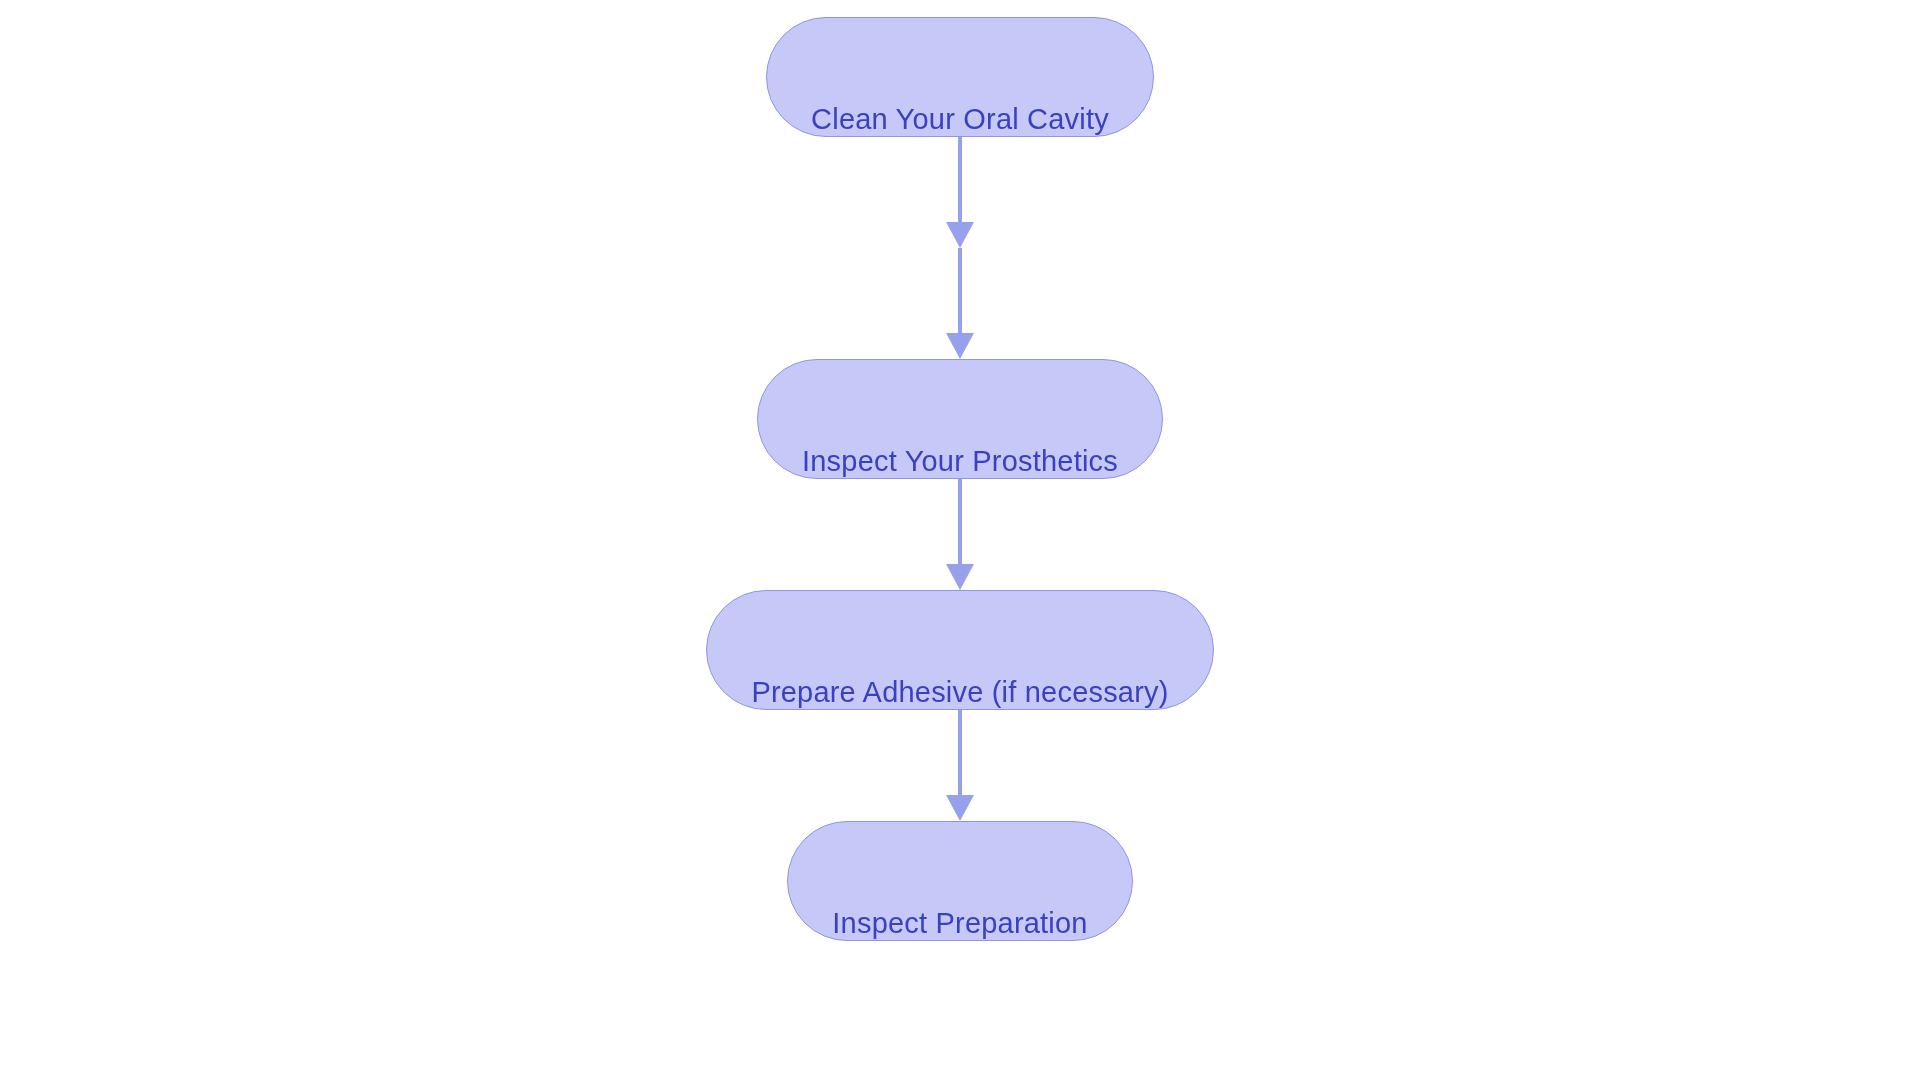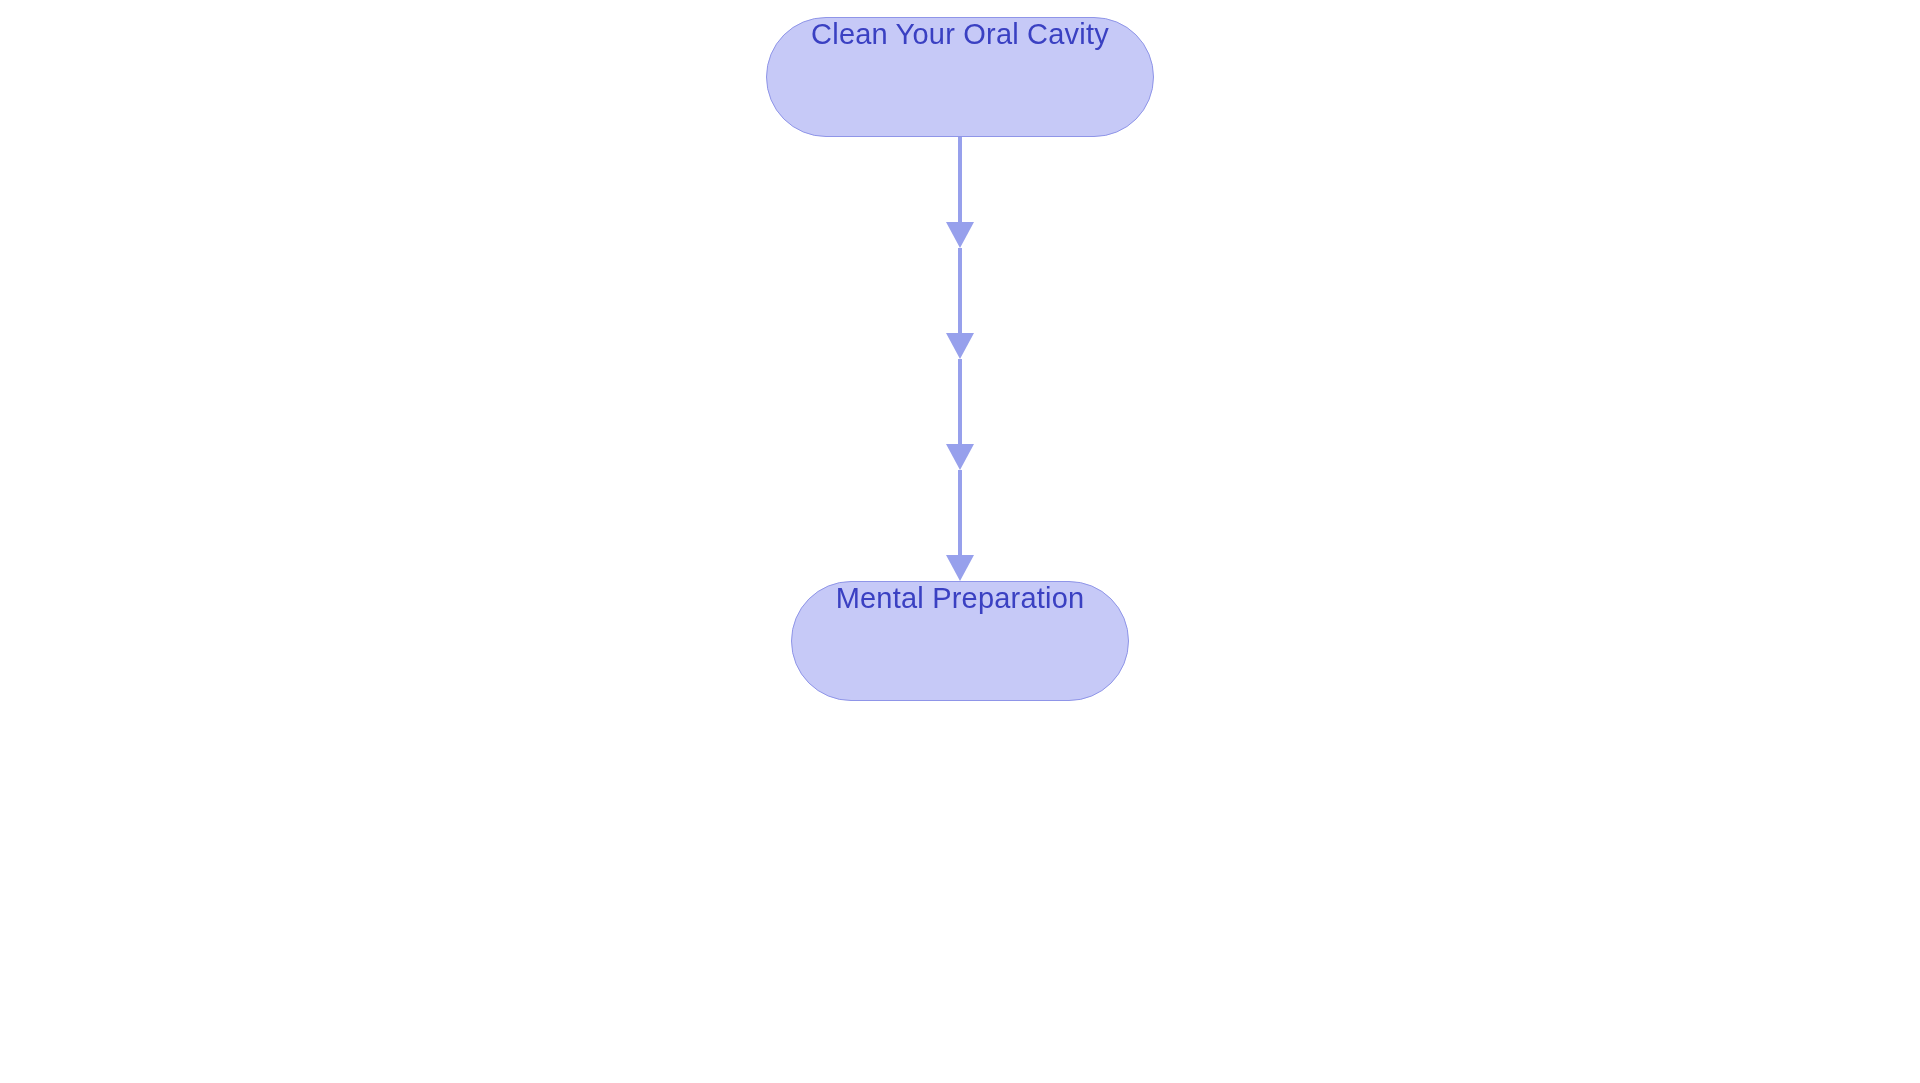--- a/index.html
+++ b/index.html
@@ -26,21 +26,21 @@
     align-items: center;
   }
   .node {
     height: 120px;
     min-height: 120px;
     padding: 0 44px;
     border-radius: 60px;
     background: var(--node-fill);
     border: 1.5px solid var(--node-border);
     display: flex;
-    align-items: flex-start;
+    align-items: flex-end;
     justify-content: center;
   }
   .node-label {
     color: var(--node-text);
     font-size: 29px;
     letter-spacing: 0.2px;
     white-space: nowrap;
   }
   .arrow {
     height: 111px;
@@ -74,29 +74,35 @@
     <div class="arrow-line"></div>
     <div class="arrow-head"></div>
   </div>
 
 
   <div class="arrow">
     <div class="arrow-line"></div>
     <div class="arrow-head"></div>
   </div>
 
-
-  <div class="arrow">
-    <div class="arrow-line"></div>
-    <div class="arrow-head"></div>
+  <div class="node">
+    <span class="node-label">Inspect Your Prosthetics</span>
   </div>
-
 
   <div class="arrow">
     <div class="arrow-line"></div>
     <div class="arrow-head"></div>
   </div>
 
   <div class="node">
-    <span class="node-label">Mental Preparation</span>
+    <span class="node-label">Prepare Adhesive (if necessary)</span>
+  </div>
+
+  <div class="arrow">
+    <div class="arrow-line"></div>
+    <div class="arrow-head"></div>
+  </div>
+
+  <div class="node">
+    <span class="node-label">Inspect Preparation</span>
   </div>
 
 </div>
 
 </body></html>

